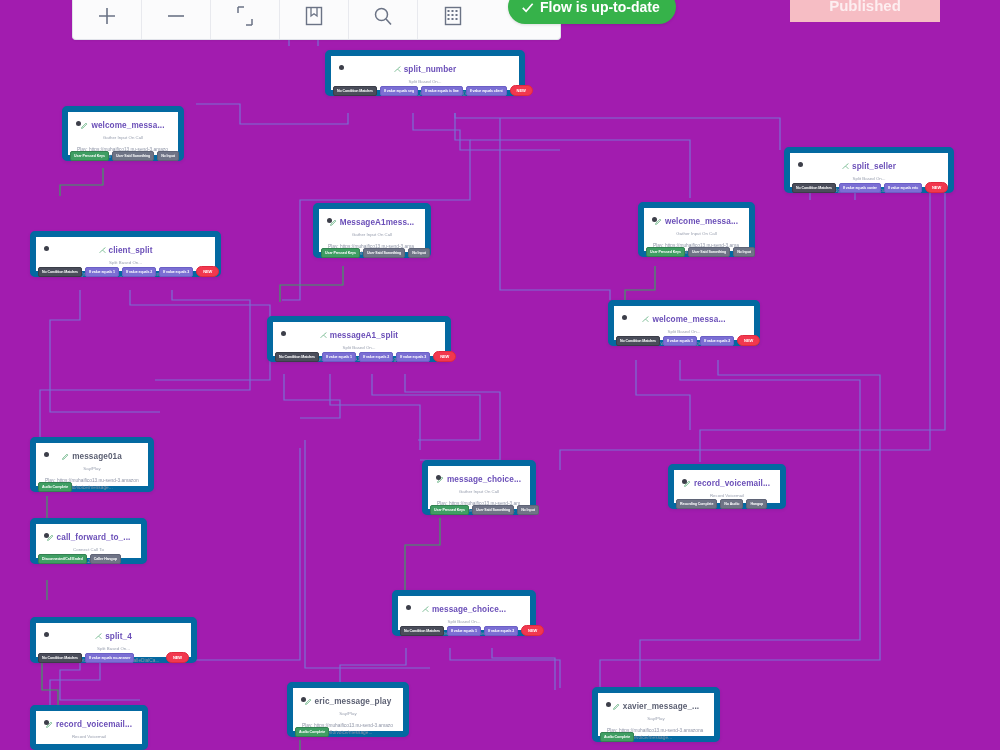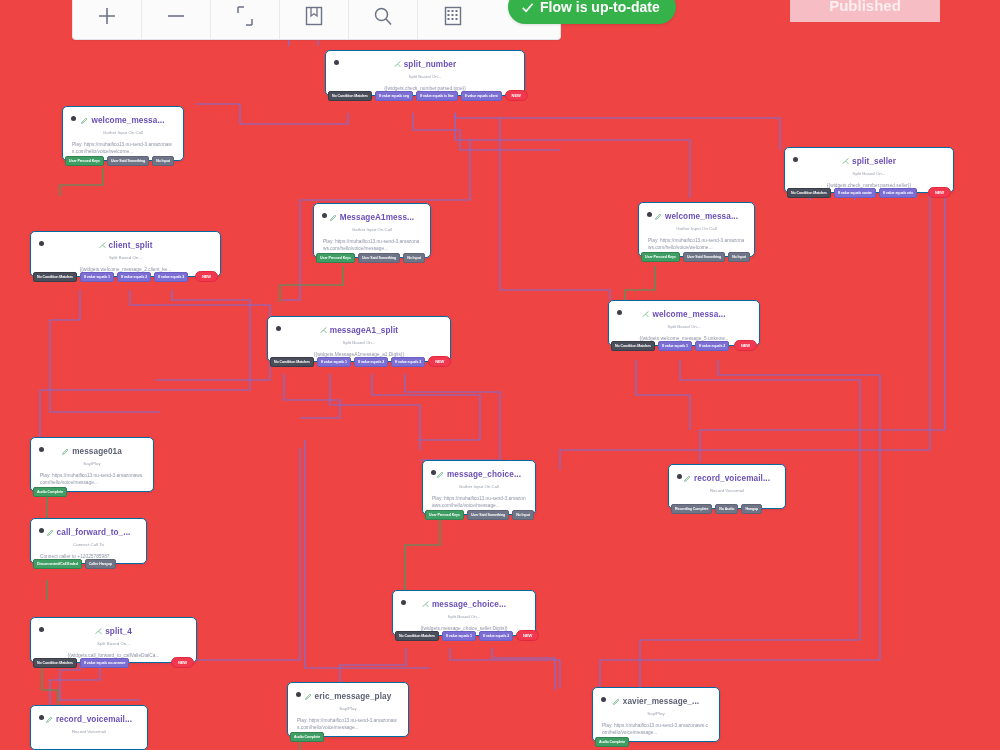--- a/index.html
+++ b/index.html
@@ -3,21 +3,21 @@
 <meta charset="utf-8">
 <style>
   * { box-sizing: border-box; }
   html, body {
     margin: 0; padding: 0;
     width: 1000px; height: 750px;
     overflow: hidden;
     background: #f7f8f8;
     font-family: "Liberation Sans", sans-serif;
   }
-  #app { position: relative; width: 1000px; height: 750px; overflow: hidden; background: #ef4444; }
+  #app { position: relative; width: 1000px; height: 750px; overflow: hidden; background: #a21caf; }
 
   
   #toolbar {
     position: absolute; left: 72px; top: -8px;
     height: 48px; width: 489px;
     background: #fbfbfc;
     border: 1px solid #e1e3ea;
     border-top: none;
     border-radius: 0 0 4px 4px;
     display: flex; align-items: center;
@@ -53,21 +53,21 @@
   }
 
   
   #edges { position: absolute; left: 0; top: 0; width: 1000px; height: 750px; z-index: 1; }
   #edges path { fill: none; }
 
   
   .node {
     position: absolute;
     background: #fff;
-    border: 1px solid #0369a1;
+    border: 6px solid #0369a1;
     border-radius: 5px;
     box-shadow: 0 1px 3px rgba(30,40,70,.13);
     z-index: 10;
     padding: 7px 6px 0 6px;
   }
   .node-dot {
     position: absolute; left: 8px; top: 9px;
     width: 5px; height: 5px; border-radius: 50%;
     background: #3d3f4a;
   }

